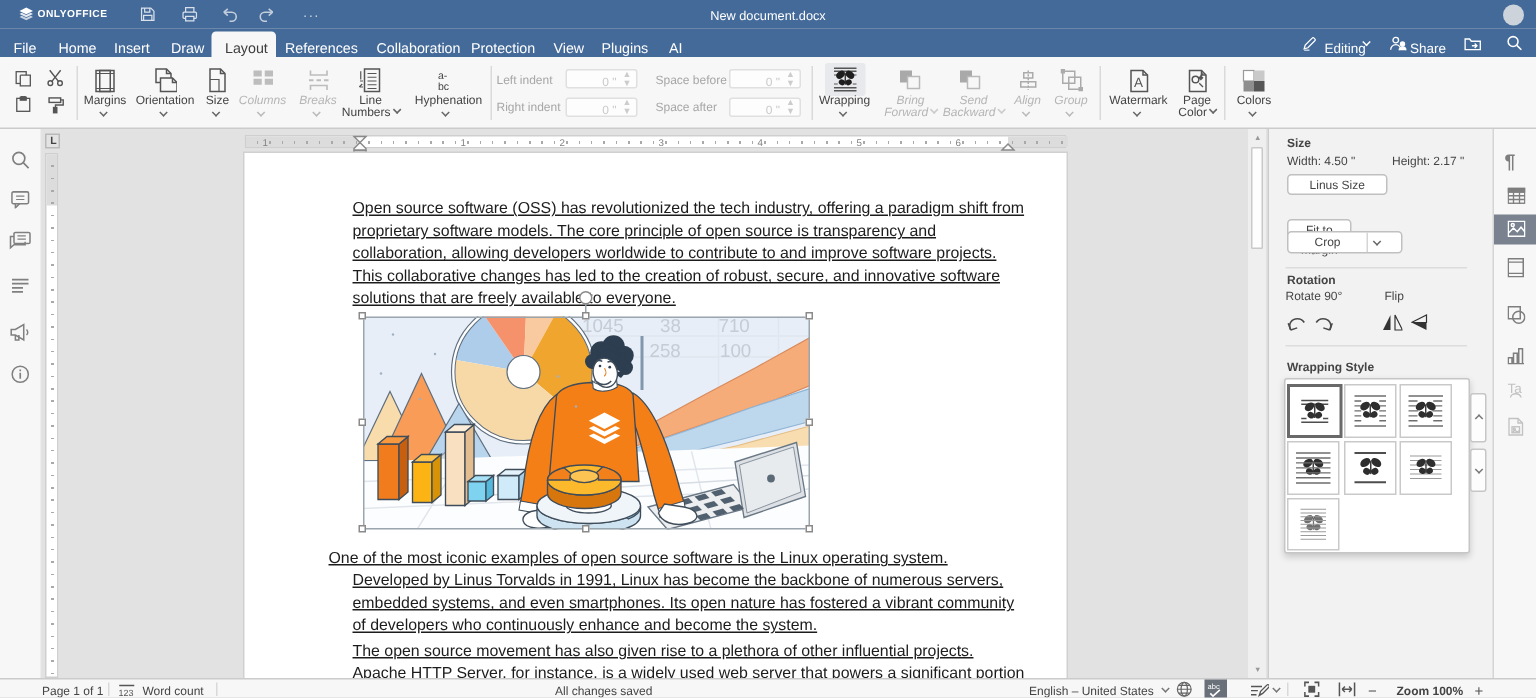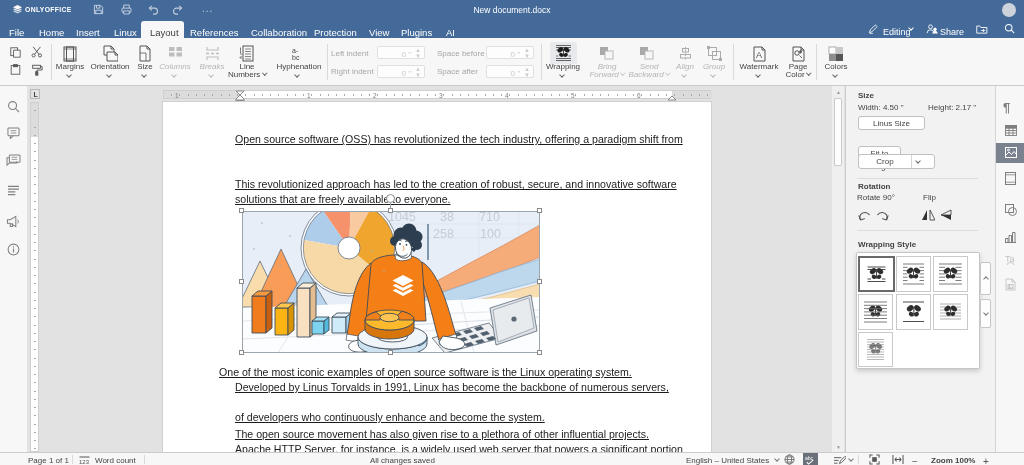--- a/index.html
+++ b/index.html
@@ -59,21 +59,21 @@
       <path d="M13 4 h-7 a4 4 0 0 0 -4 4 v0 a4 4 0 0 0 4 4 h2"></path>
   </svg>
   <div class="abs" style="left:202px;top:3px;color:#c3cedd;font-size:10px;letter-spacing:1px">...</div>
   <div class="abs" style="left:0;top:5px;width:1024px;text-align:center;font-size:8.5px;color:#fff">New document.docx</div>
   <div class="abs" style="left:1002px;top:3px;width:14px;height:14px;border-radius:50%;background:#cdd3da"></div>
 </div>
 <div id="menubar">
   <div class="tab" style="left:9px">File</div>
   <div class="tab" style="left:39px">Home</div>
   <div class="tab" style="left:76px">Insert</div>
-  <div class="tab" style="left:114px">Linux</div>
+  <div class="tab" style="left:114px">Draw</div>
   <div class="abs" style="left:141px;top:2px;width:43px;height:17px;background:#f7f7f7;border-radius:3px 3px 0 0"></div>
   <div class="tab" style="left:150px;color:#3d3d3d">Layout</div>
   <div class="tab" style="left:190px">References</div>
   <div class="tab" style="left:251px">Collaboration</div>
   <div class="tab" style="left:314px">Protection</div>
   <div class="tab" style="left:369px">View</div>
   <div class="tab" style="left:401px">Plugins</div>
   <div class="tab" style="left:446px">AI</div>
   <svg class="abs" style="left:868px;top:5px" width="10" height="10" viewBox="0 0 14 14" fill="none" stroke="#fff" stroke-width="1.2">
     <path d="M2 12 L3 8.5 L9.5 2 a1.2 1.2 0 0 1 1.8 0 l0.7 0.7 a1.2 1.2 0 0 1 0 1.8 L5.5 11 Z"></path>
@@ -326,24 +326,27 @@
   <div class="abs" style="left:0;top:0;width:7px;height:34px;background:#dcdcdc"></div>
   <div class="abs" style="left:3px;top:0;width:2px;height:350px;background:repeating-linear-gradient(180deg, transparent 0, transparent 7.25px, #a9a9a9 7.25px, #a9a9a9 8.25px)"></div>
 </div>
 
 <div class="abs" style="left:832px;top:86px;width:12px;height:366px;background:#efefef"></div>
 <div class="abs" style="left:834px;top:98px;width:8px;height:68px;background:#fdfdfd;border:1px solid #c9c9c9;border-radius:1px"></div>
 <div class="abs" style="left:836px;top:89px;font-size:5px;color:#999">▲</div>
 <div class="abs" style="left:836px;top:444px;font-size:5px;color:#999">▼</div>
 <div id="page">
   <div class="docline" style="left:72px;top:31px">Open source software (OSS) has revolutionized the tech industry, offering a paradigm shift from</div>
-  <div class="docline" style="left:72px;top:76px">This revolutionized approach has led to the creation of robust, secure, and innovative software</div>
+  <div class="docline" style="left:72px;top:46px">proprietary software models. The core principle of open source is transparency and</div>
+  <div class="docline" style="left:72px;top:61px">collaboration, allowing developers worldwide to contribute to and improve software projects.</div>
+  <div class="docline" style="left:72px;top:76px">This collaborative changes has led to the creation of robust, secure, and innovative software</div>
   <div class="docline" style="left:72px;top:91px">solutions that are freely available to everyone.</div>
   <div class="docline" style="left:56px;top:264px">One of the most iconic examples of open source software is the Linux operating system.</div>
   <div class="docline" style="left:72px;top:279px">Developed by Linus Torvalds in 1991, Linux has become the backbone of numerous servers,</div>
+  <div class="docline" style="left:72px;top:294px">embedded systems, and even smartphones. Its open nature has fostered a vibrant community</div>
   <div class="docline" style="left:72px;top:309px">of developers who continuously enhance and become the system.</div>
   <div class="docline" style="left:72px;top:326px">The open source movement has also given rise to a plethora of other influential projects.</div>
   <div class="docline" style="left:72px;top:341px">Apache HTTP Server, for instance, is a widely used web server that powers a significant portion</div>
 
   <svg class="abs" style="left:79px;top:109px" width="298" height="142" viewBox="0 0 298 142">
     <rect x="0" y="0" width="298" height="142" fill="#e7eef7"></rect>
 
     <path d="M150 0 V55 M237 0 V50 M277 0 V45" stroke="#dfe6ee" stroke-width="1"></path>
     <path d="M130 13 H298 M140 27 H298" stroke="#dfe6ee" stroke-width="1"></path>
     <text x="146" y="10" font-size="12.5" fill="#c6ccd5" font-family="Liberation Sans">1045</text>

